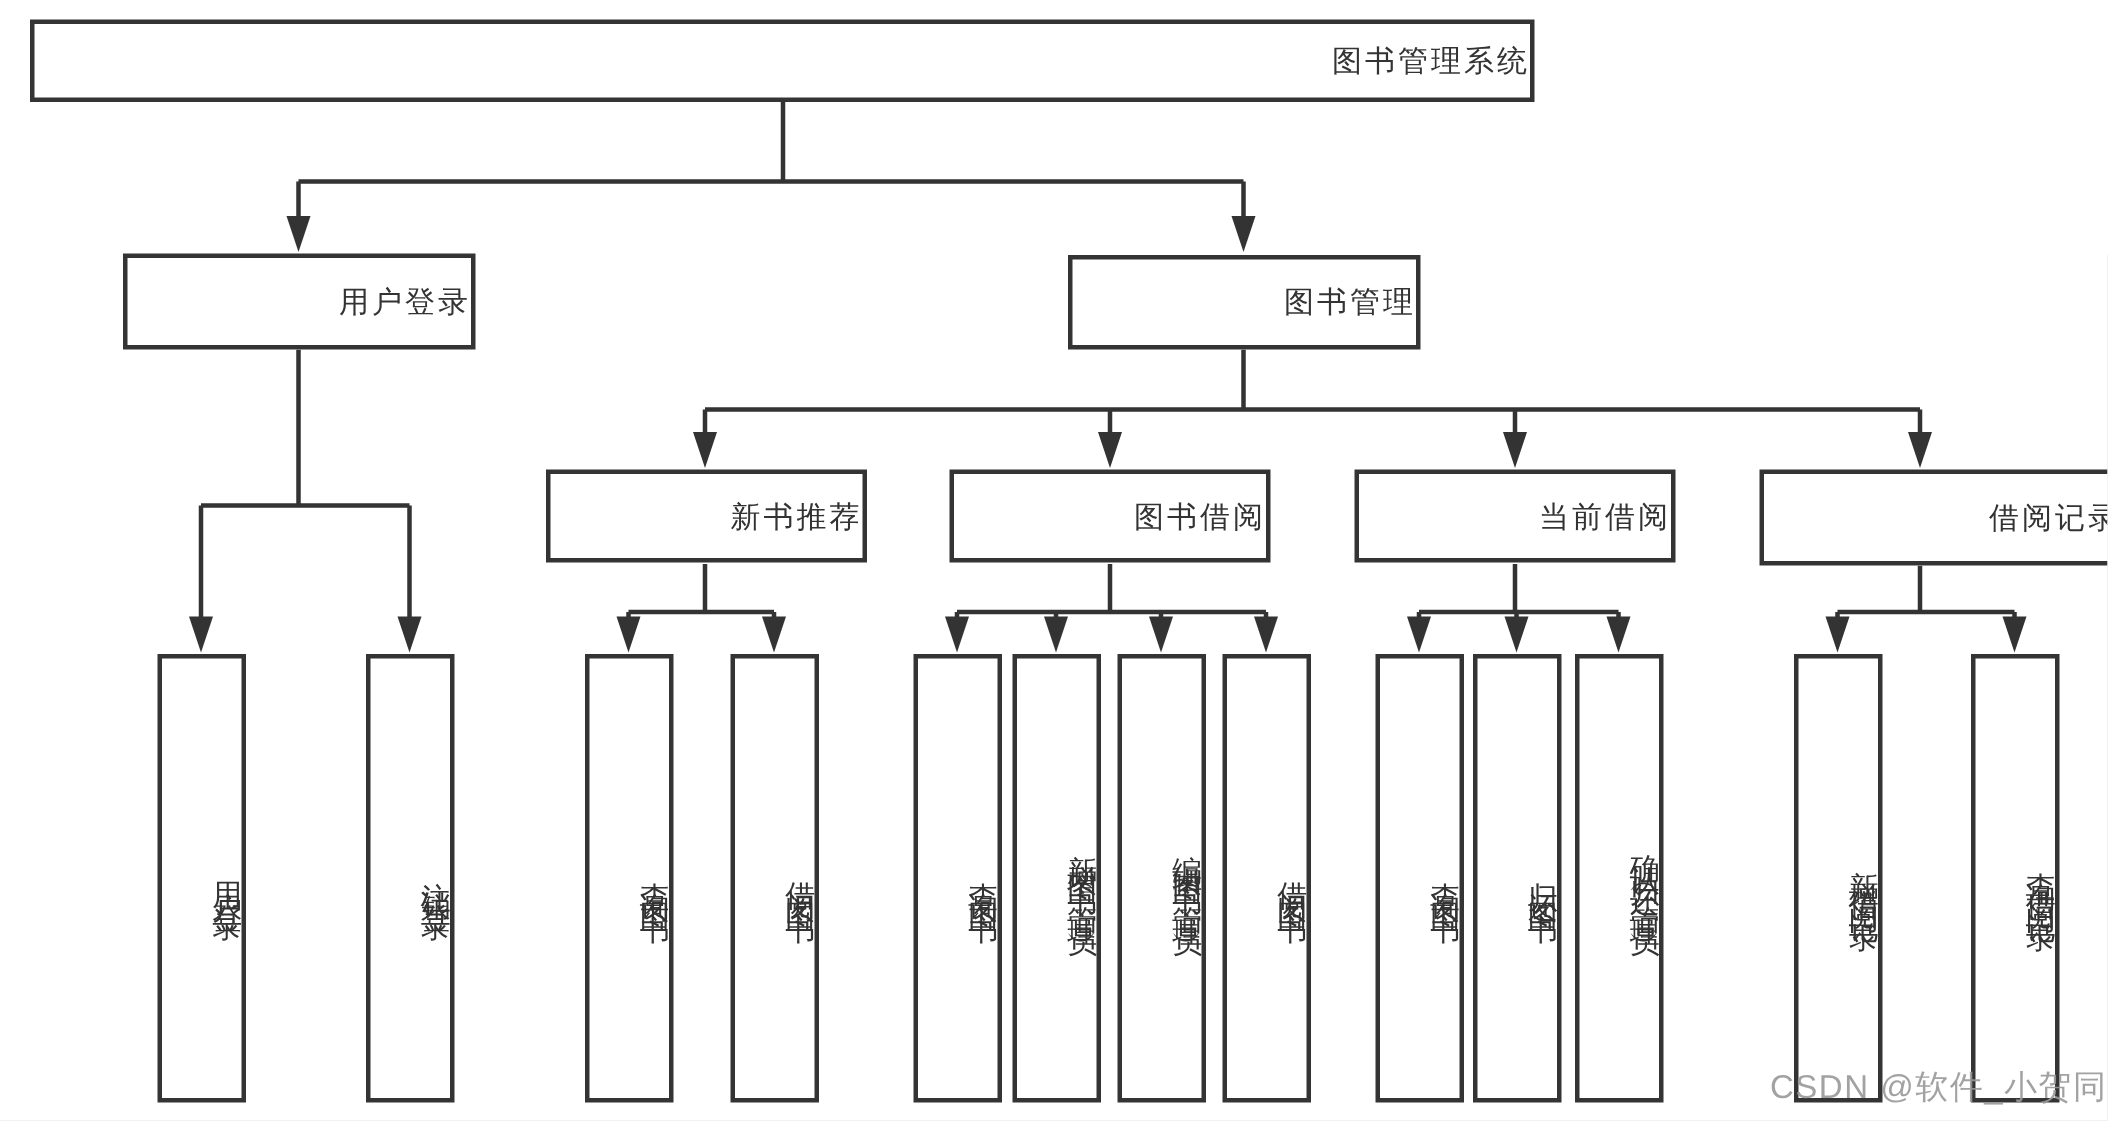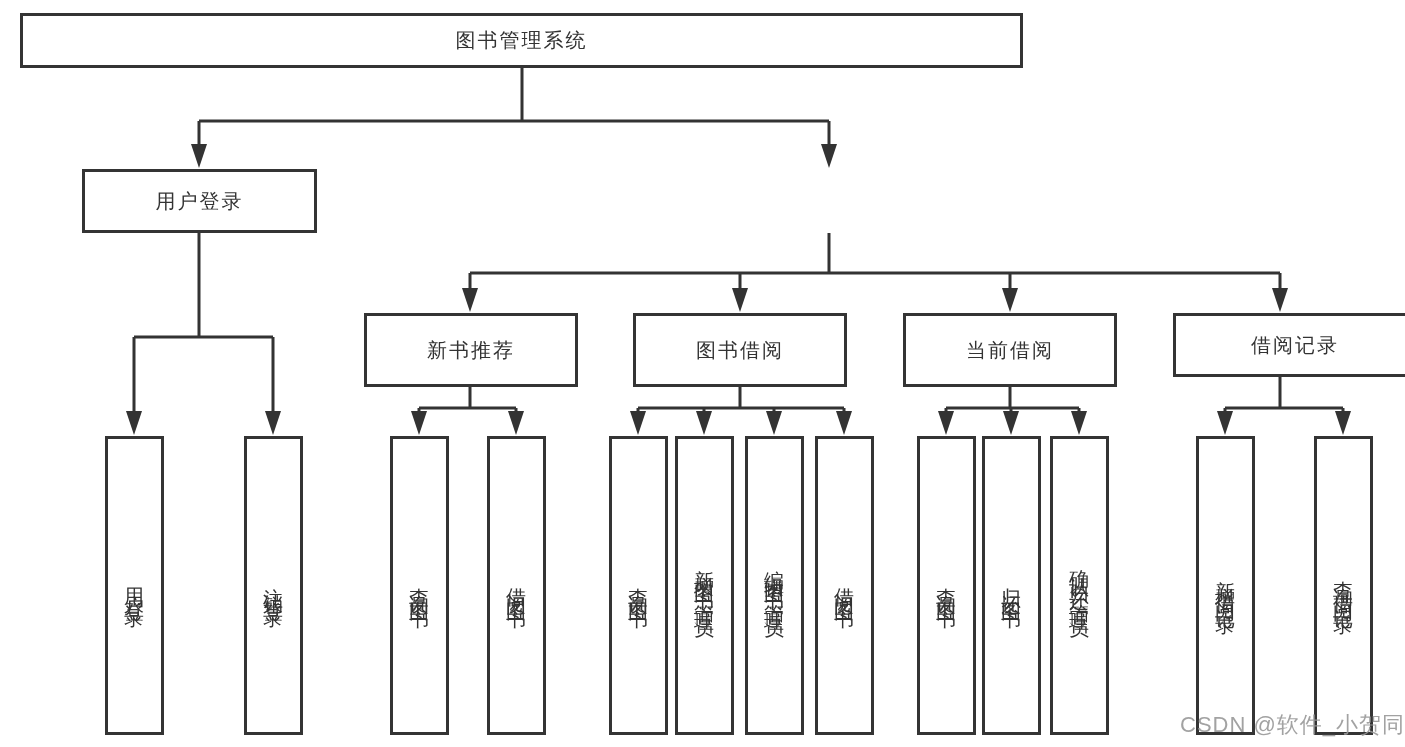--- a/index.html
+++ b/index.html
@@ -11,37 +11,37 @@
     overflow:hidden;
   }
   #connectors { position:absolute; left:0; top:0; width:1405px; height:747px; }
   .box {
     position:absolute;
     box-sizing:border-box;
     border:3px solid #343434;
     background:#ffffff;
     display:flex;
     align-items:center;
-    justify-content:center;
+    justify-content:flex-end;
     color:#333333;
     z-index:2;
   }
   .hlabel { font-size:20px; letter-spacing:2px; white-space:nowrap; }
   .vbox .vlabel {
     writing-mode:vertical-rl;
     text-orientation:mixed;
     font-size:20px;
     letter-spacing:7px;
     line-height:1;
   }
   
   .root   { left:20px;  top:13px;  width:1003px; height:55px; }
   .lvl2-a { left:82px;  top:169px; width:235px;  height:64px; }
   .lvl2-b { left:712px; top:170px; width:235px;  height:63px; }
-  .lvl3   { top:313px; width:214px; height:74px; }
+  .lvl3   { top:313px; width:214px; height:62px; }
   .lvl3-a { left:364px; }
   .lvl3-b { left:633px; }
   .lvl3-c { left:903px; }
   .lvl3-d { left:1173px; width:244px; height:64px; }
   .vbox   { top:436px; width:59px; height:299px; }
   .vb1  { left:105px; }  .vb2  { left:244px; }
   .vb3  { left:390px; }  .vb4  { left:487px; }
   .vb5  { left:609px; }  .vb6  { left:675px; }
   .vb7  { left:745px; }  .vb8  { left:815px; }
   .vb9  { left:917px; }  .vb10 { left:982px; }
@@ -102,20 +102,23 @@
     </g>
   </svg>
 
   <div class="box root">
     <span class="hlabel">图书管理系统</span>
   </div>
 
   <div class="box lvl2-a">
     <span class="hlabel">用户登录</span>
   </div>
+  <div class="box lvl2-b">
+    <span class="hlabel">图书管理</span>
+  </div>
 
   <div class="box lvl3 lvl3-a">
     <span class="hlabel">新书推荐</span>
   </div>
   <div class="box lvl3 lvl3-c">
     <span class="hlabel">当前借阅</span>
   </div>
   <div class="box lvl3 lvl3-b">
     <span class="hlabel">图书借阅</span>
   </div>

